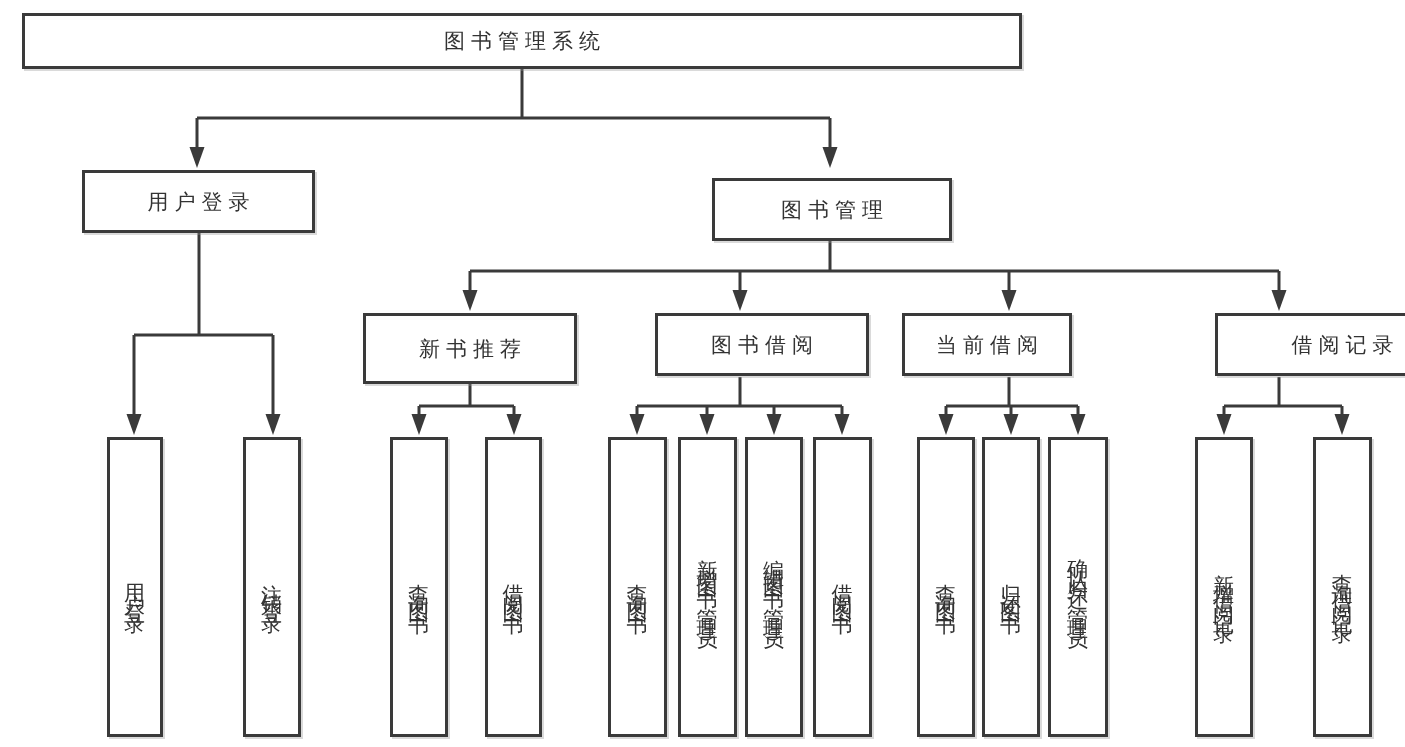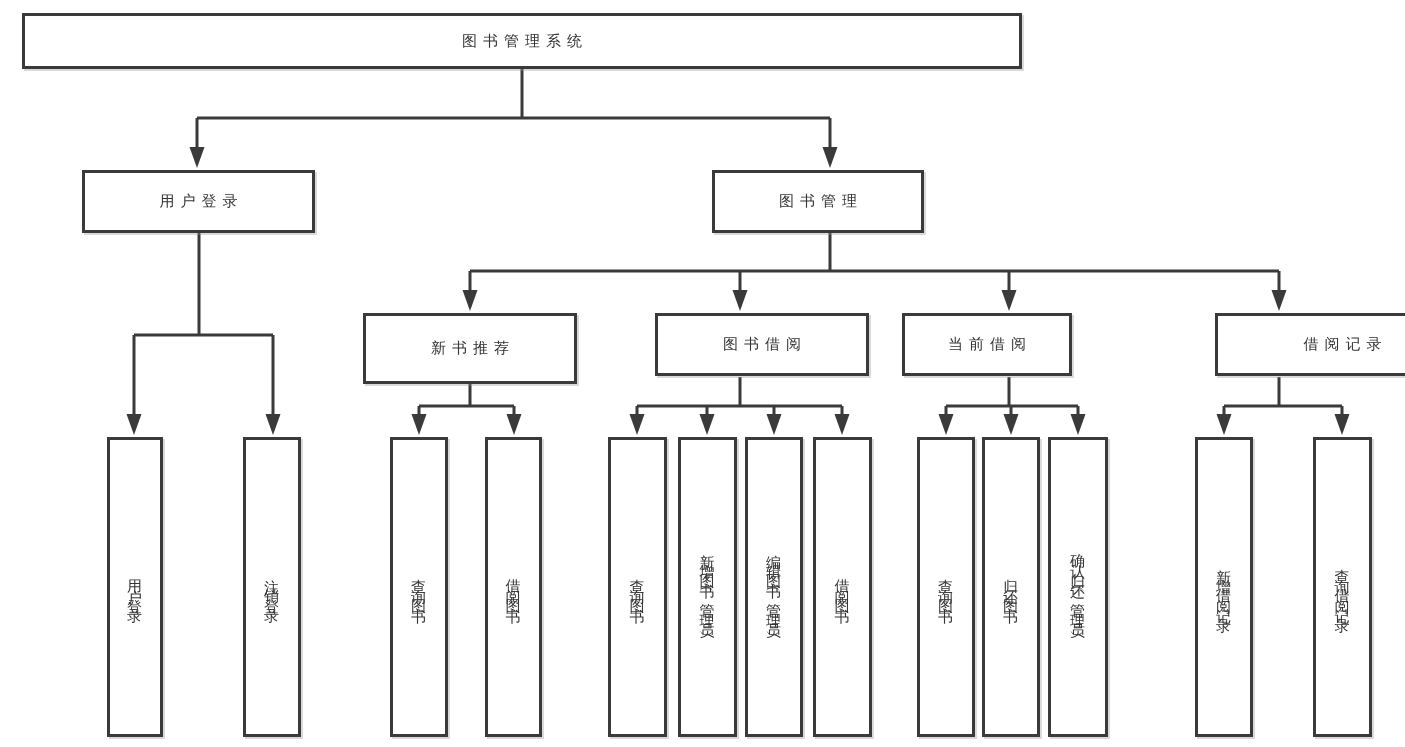--- a/index.html
+++ b/index.html
@@ -23,21 +23,21 @@
     position:absolute;
     box-sizing:border-box;
     background:var(--fill);
     border:3px solid var(--line);
     display:flex;align-items:center;justify-content:center;
     box-shadow:2px 2px 0 rgba(150,150,150,0.35);
     z-index:2;
   }
   .box .lbl{
     color:var(--text);
-    font-size:15px;
+    font-size:21px;
     letter-spacing:6px;
     text-indent:6px; 
     white-space:nowrap;
     text-align:center;
   }
   .box.v .lbl{
     writing-mode:vertical-rl;
     text-orientation:mixed;
     letter-spacing:10px;
     text-indent:0;
@@ -89,21 +89,21 @@
     </g>
   </svg>
 
   <div class="box" style="left:22px;top:13px;width:1000px;height:56px">
     <span class="lbl">图书管理系统</span>
   </div>
 
   <div class="box" style="left:82px;top:170px;width:233px;height:63px">
     <span class="lbl">用户登录</span>
   </div>
-  <div class="box" style="left:712px;top:170px;width:212px;height:63px">
+  <div class="box" style="left:712px;top:178px;width:240px;height:63px">
     <span class="lbl">图书管理</span>
   </div>
 
   <div class="box" style="left:363px;top:313px;width:214px;height:71px">
     <span class="lbl">新书推荐</span>
   </div>
   <div class="box" style="left:655px;top:313px;width:214px;height:63px">
     <span class="lbl">图书借阅</span>
   </div>
   <div class="box" style="left:902px;top:313px;width:170px;height:63px">

